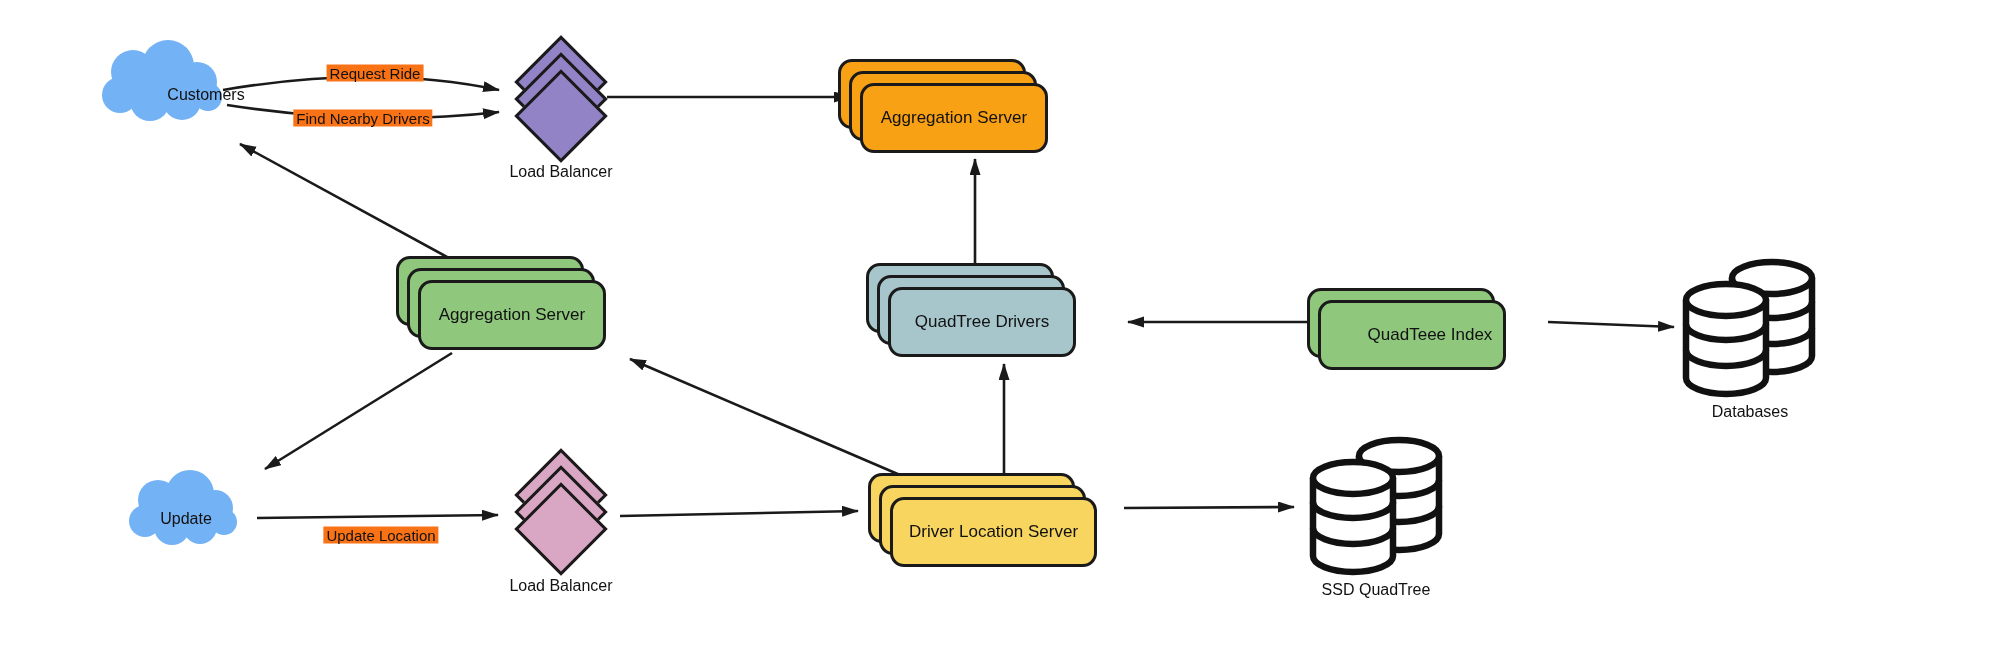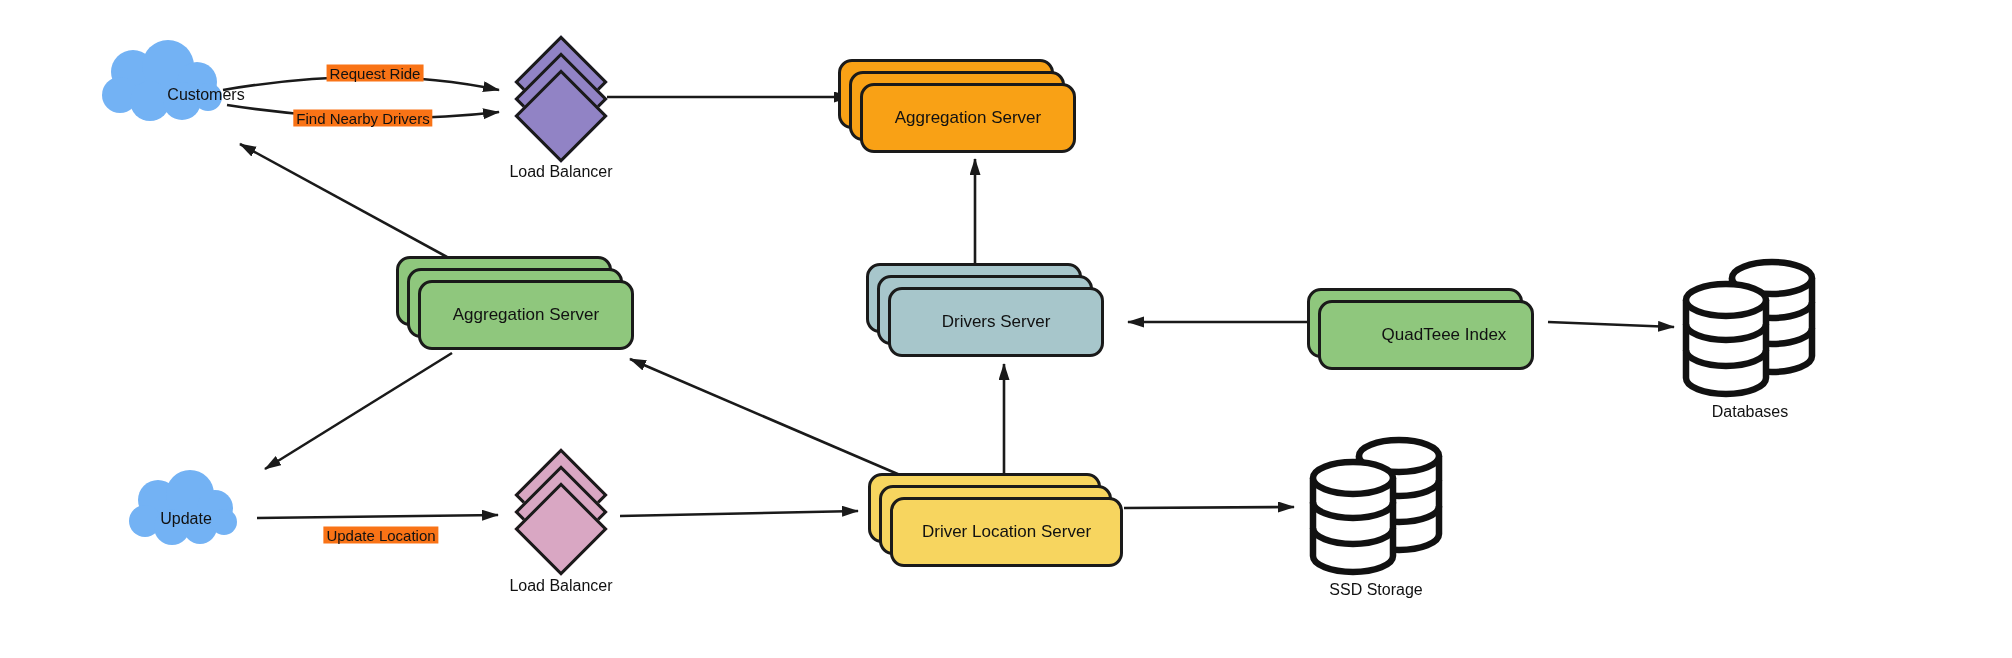--- a/index.html
+++ b/index.html
@@ -3,29 +3,29 @@
 <meta charset="utf-8">
 <style>
   html,body { margin:0; padding:0; background:#ffffff; }
   #canvas {
     position:relative; width:2012px; height:658px; background:#ffffff;
     font-family:"Liberation Sans", sans-serif; color:#111; overflow:hidden;
   }
   #edges { position:absolute; left:0; top:0; z-index:1; }
   .node  { position:absolute; z-index:2; }
   .layer {
-    position:absolute; width:216px; height:70px; box-sizing:border-box;
+    position:absolute; width:188px; height:70px; box-sizing:border-box;
     border:3px solid #1a1a1a; border-radius:14px;
   }
   .p0 { left:0;  top:0;  }
   .p1 { left:11px; top:12px;padding-left:36px; }
   .p2 { left:22px; top:24px; }
   .front { display:flex; align-items:center; justify-content:center; }
   .front span { font-size:17px; white-space:nowrap; }
-  .wide { width:233px; }
+  .wide { width:207px; }
   .diamond {
     position:absolute; width:66px; height:66px; box-sizing:border-box;
     border:3px solid #1a1a1a; transform:rotate(45deg); left:14px;
   }
   .d0 { top:14px; } .d1 { top:31px; } .d2 { top:48px; }
   .lbl {
     position:absolute; z-index:3; transform:translate(-50%,-50%);
     font-size:16px; white-space:nowrap; text-align:center;
   }
   .edge-lbl {
@@ -126,21 +126,21 @@
     <div class="layer p1" style="background-color: rgb(143, 199, 125);"></div>
     <div class="layer p2 front" style="background-color: rgb(143, 199, 125);">
       <span>Aggregation Server</span>
     </div>
   </div>
 
   <div class="node" style="left:866px; top:263px;">
     <div class="layer p0" style="background-color: rgb(167, 198, 203);"></div>
     <div class="layer p1" style="background-color: rgb(167, 198, 203);"></div>
     <div class="layer p2 front" style="background-color: rgb(167, 198, 203);">
-      <span>Drivers Server</span>
+      <span>QuadTree Drivers</span>
     </div>
   </div>
 
   <div class="node" style="left:1307px; top:288px;">
     <div class="layer p0" style="background-color: rgb(143, 199, 125);"></div>
     <div class="layer p1 front" style="background-color: rgb(143, 199, 125);">
       <span>QuadTeee Index</span>
     </div>
   </div>
 
@@ -162,19 +162,19 @@
     <div class="diamond d0" style="background-color: rgb(217, 167, 195);"></div>
     <div class="diamond d1" style="background-color: rgb(217, 167, 195);"></div>
     <div class="diamond d2" style="background-color: rgb(217, 167, 195);"></div>
   </div>
 
   <div class="lbl cloud-lbl" style="left:162px; top:95px;margin-left:44px;">Customers</div>
   <div class="lbl cloud-lbl" style="left:186px; top:519px;">Update</div>
   <div class="lbl" style="left:561px; top:172px;">Load Balancer</div>
   <div class="lbl" style="left:561px; top:586px;">Load Balancer</div>
   <div class="lbl" style="left:1750px; top:412px;text-align:right;">Databases</div>
-  <div class="lbl" style="left:1376px; top:590px;">SSD Storage</div>
+  <div class="lbl" style="left:1376px; top:590px;">SSD QuadTree</div>
 
   <div class="edge-lbl" style="left:375px; top:73px;">Request Ride</div>
   <div class="edge-lbl" style="left:363px; top:118px;">Find Nearby Drivers</div>
   <div class="edge-lbl" style="left:381px; top:514px;margin-top:21px;">Update Location</div>
 
 </div>
 
 </body></html>

